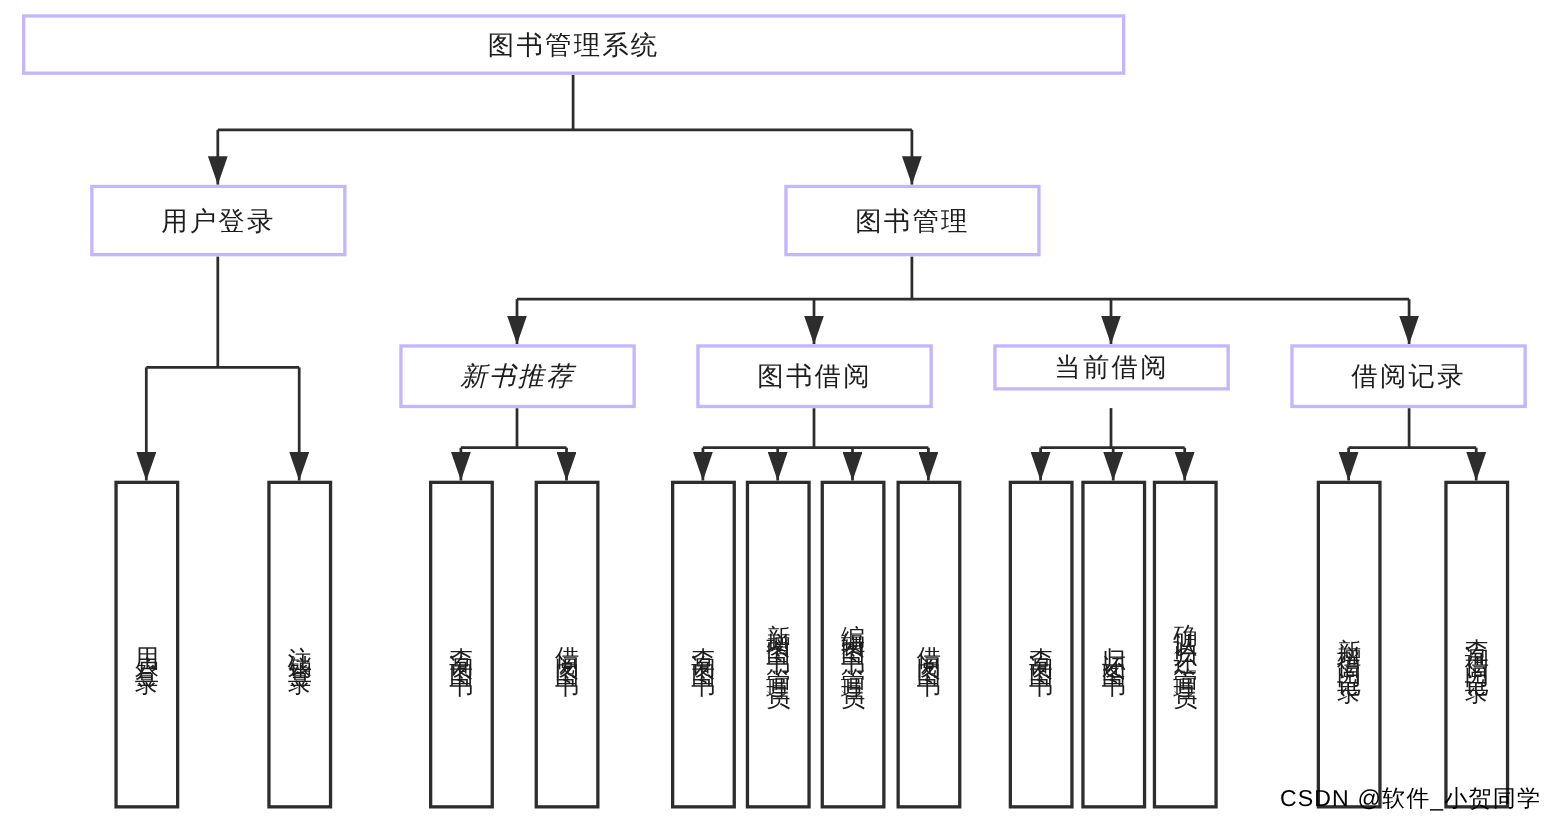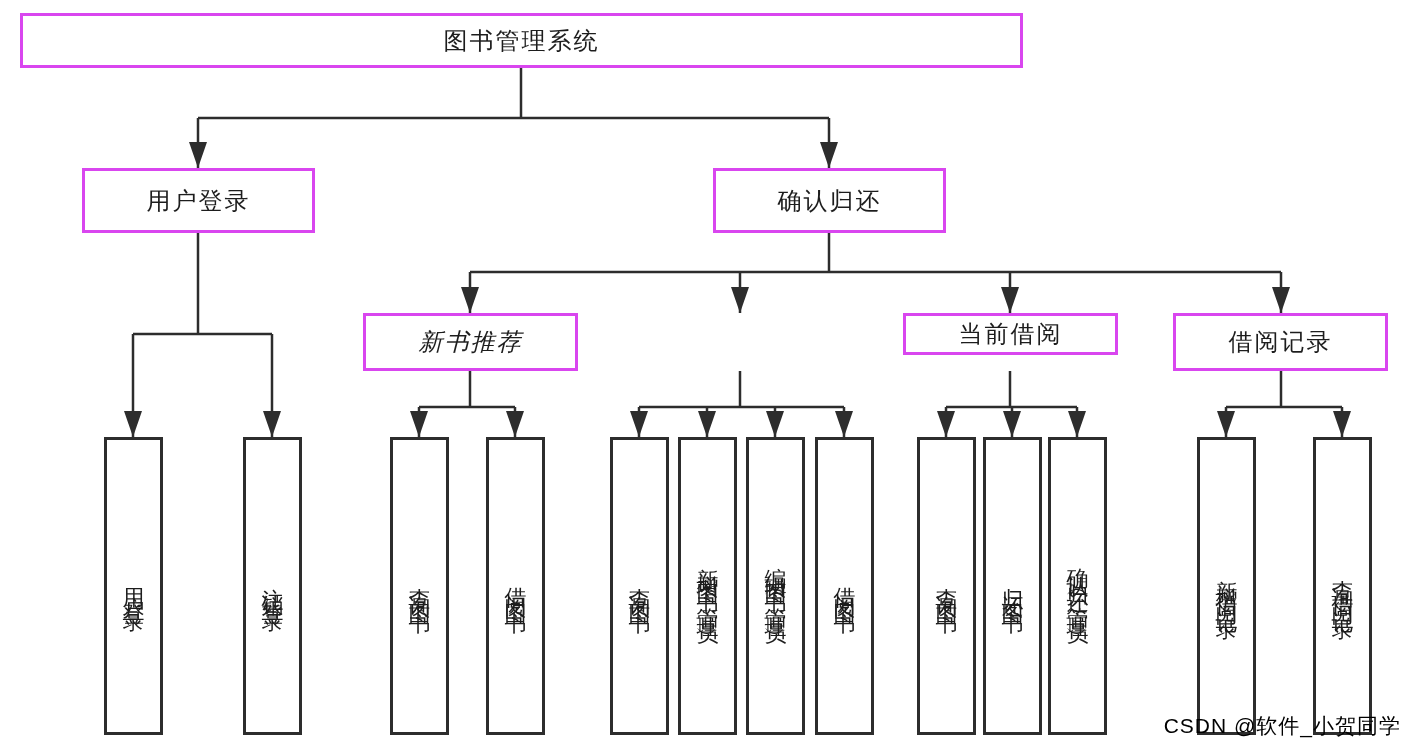--- a/index.html
+++ b/index.html
@@ -12,21 +12,21 @@
     overflow: hidden;
   }
   #connectors {
     position: absolute;
     left: 0; top: 0;
     width: 1405px; height: 747px;
   }
   .box {
     position: absolute;
     box-sizing: border-box;
-    border: 3px solid #d946ef;
+    border: 3px solid #c4b5fd;
     background: #ffffff;
     display: flex;
     align-items: center;
     justify-content: center;
     color: #1d1d1d;
     font-size: 24px;
     letter-spacing: 2px;
     white-space: nowrap;
   }
   .vbox {
@@ -107,23 +107,24 @@
       <path d="M1281 371 V407"></path>
       <path d="M1226 407 H1342"></path>
       <path d="M1226 407 V437" marker-end="url(#arrow)"></path>
       <path d="M1342 407 V437" marker-end="url(#arrow)"></path>
     </g>
   </svg>
 
   <div class="box" style="left:20px; top:13px; width:1003px; height:55px;">图书管理系统</div>
 
   <div class="box" style="left:82px; top:168px; width:233px; height:65px;">用户登录</div>
-  <div class="box" style="left:713px; top:168px; width:233px; height:65px;">确认归还</div>
+  <div class="box" style="left:713px; top:168px; width:233px; height:65px;">图书管理</div>
 
   <div class="box" style="left:363px; top:313px; width:215px; height:58px;font-style:italic;">新书推荐</div>
+  <div class="box" style="left:633px; top:313px; width:215px; height:58px;">图书借阅</div>
   <div class="box" style="left:903px; top:313px; width:215px; height:42px;">当前借阅</div>
   <div class="box" style="left:1173px; top:313px; width:215px; height:58px;">借阅记录</div>
 
   <div class="vbox" style="left:104px;">用户登录</div>
   <div class="vbox" style="left:243px;">注销登录</div>
 
   <div class="vbox" style="left:390px;">查询图书</div>
   <div class="vbox" style="left:486px;">借阅图书</div>
 
   <div class="vbox" style="left:610px;">查询图书</div>

